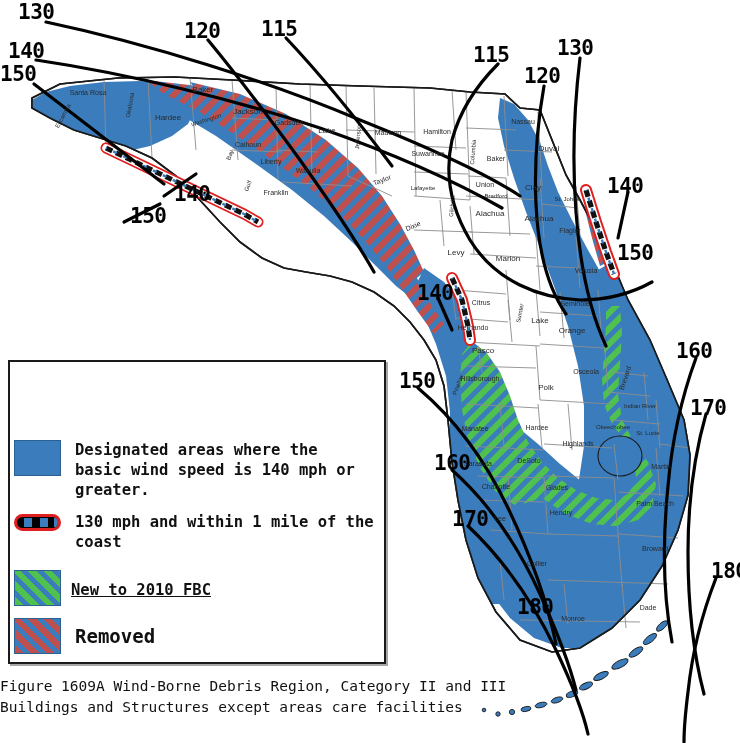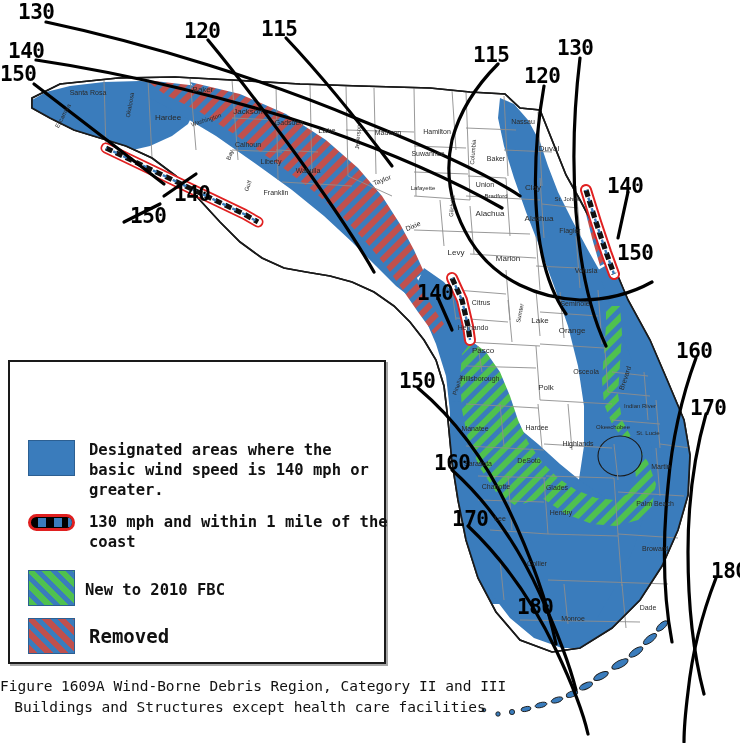--- a/index.html
+++ b/index.html
@@ -14,37 +14,37 @@
   .wind-label{position:absolute;font-family:"DejaVu Sans Mono","Liberation Mono",monospace;
               font-weight:bold;font-size:21px;color:#000;letter-spacing:-0.5px;
               line-height:1;white-space:nowrap;}
 
   
   #legend{position:absolute;left:8px;top:360px;width:378px;height:304px;
           background:#ffffff;border:2px solid #1a1a1a;box-sizing:border-box;
           box-shadow:2px 2px 0 rgba(0,0,0,0.35);}
   #legend-title{position:absolute;left:16px;top:12px;font-size:20px;font-weight:bold;
                 color:#111;letter-spacing:0px;white-space:nowrap;}
-  .legend-row{position:absolute;left:18px;display:flex;align-items:flex-start;}
+  .legend-row{position:absolute;left:4px;display:flex;align-items:flex-start;}
   .swatch{flex:0 0 auto;box-sizing:border-box;}
   .legend-text{font-size:15.5px;color:#111;line-height:1.30;font-weight:bold;}
 
   .sw-blue{width:47px;height:36px;background:#3a7cbc;border:1px solid #2c5f92;}
   .sw-coast{width:47px;height:17px;border:3px solid #e02020;border-radius:9px;
             background:#000;position:relative;overflow:hidden;box-sizing:border-box;}
   .sw-coast .dash{position:absolute;top:1px;height:9px;background:#3a7cbc;}
   .sw-green{width:47px;height:36px;background:
             repeating-linear-gradient(45deg,#4fc14f 0 6px,#3a7cbc 6px 11px);
             border:1px solid #2c5f92;}
   .sw-red{width:47px;height:36px;background:
           repeating-linear-gradient(45deg,#c0504d 0 6px,#3a7cbc 6px 11px);
           border:1px solid #2c5f92;}
 
   
-  #caption{position:absolute;left:0;top:676px;width:500px;text-align:center;
+  #caption{position:absolute;left:0;top:676px;width:500px;
            font-size:14.5px;color:#111;line-height:1.45;}
   #caption div{white-space:nowrap;}
 </style>
 </head>
 <body>
 
 <div id="map-root">
 
 <svg id="florida-map" viewBox="0 0 740 743">
   <defs>
@@ -402,27 +402,27 @@
     <div class="swatch sw-coast">
       <div class="dash" style="left:7px;width:8px;"></div>
       <div class="dash" style="left:23px;width:8px;"></div>
       <div class="dash" style="left:37px;width:5px;"></div>
     </div>
     <div class="legend-text" style="margin-left:14px;width:300px;margin-top:-2px;">130 mph and within 1 mile of the coast</div>
   </div>
 
   <div class="legend-row" style="top:208px;">
     <div class="swatch sw-green"></div>
-    <div class="legend-text" style="margin-left:10px;margin-top:10px;white-space:nowrap;">New to 2010 FBC</div>
+    <div class="legend-text" style="margin-left:10px;margin-top:10px;white-space:nowrap;text-decoration:underline;">New to 2010 FBC</div>
   </div>
 
   <div class="legend-row" style="top:256px;">
     <div class="swatch sw-red"></div>
     <div class="legend-text" style="margin-left:14px;margin-top:6px;font-size:19px;white-space:nowrap;">Removed</div>
   </div>
 </div>
 
 <div id="caption">
   <div>Figure 1609A Wind-Borne Debris Region, Category II and III</div>
-  <div>Buildings and Structures except health care facilities</div>
+  <div>Buildings and Structures except areas care facilities</div>
 </div>
 
 </div>
 
 </body></html>

